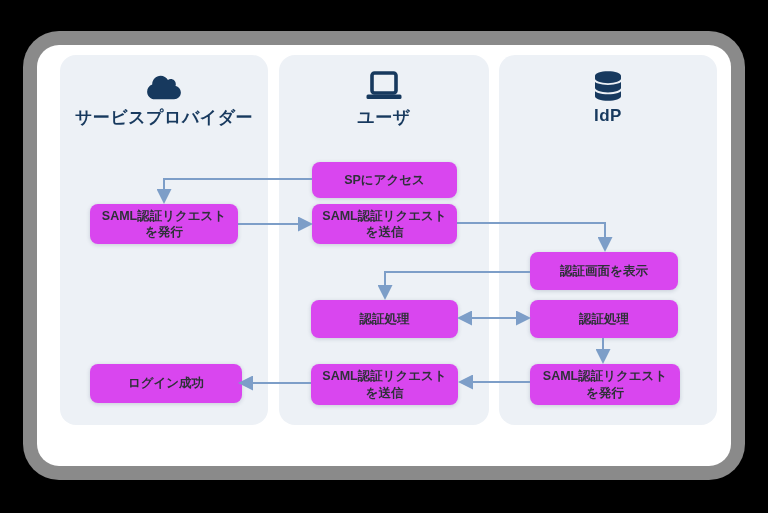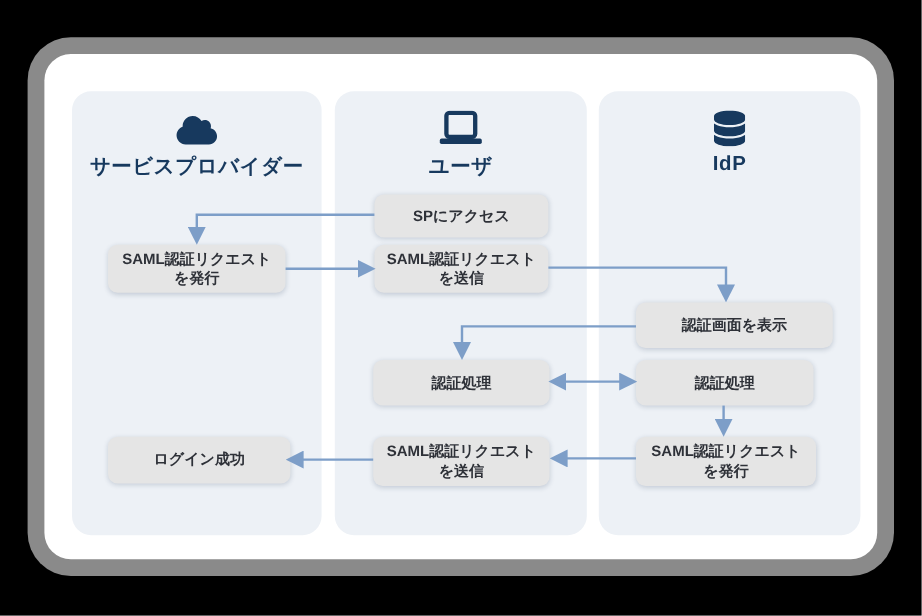--- a/index.html
+++ b/index.html
@@ -7,35 +7,35 @@
     width:768px;height:513px;position:relative;overflow:hidden;
     background:#000000;
     font-family:"Liberation Sans","DejaVu Sans",sans-serif;
   }
   .card{
     position:absolute;left:37px;top:45px;width:694px;height:421px;
     background:#ffffff;border-radius:22px;
     box-shadow:0 0 0 14px #8a8a8a, 0 0 4px 15px rgba(0,0,0,.35);
   }
   .lane{
-    position:absolute;top:76px;height:370px;background:#edf1f6;border-radius:16px;
+    position:absolute;top:55px;height:370px;background:#edf1f6;border-radius:16px;
   }
   .lane-sp{left:60px;width:208px;}
   .lane-user{left:279px;width:210px;}
   .lane-idp{left:499px;width:218px;}
   .lane-header{
     position:absolute;top:16px;left:0;right:0;
     display:flex;flex-direction:column;align-items:center;gap:5px;
   }
   .lane-icon{height:30px;display:flex;align-items:flex-end;justify-content:center;}
   .lane-title{
     font-size:17px;font-weight:bold;color:#17395e;letter-spacing:.5px;white-space:nowrap;
   }
   .node{
-    position:absolute;background:#e5e5e5;border-radius:8px;
+    position:absolute;background:#d946ef;border-radius:8px;
     box-shadow:0 1px 4px rgba(20,45,80,0.18);
     display:flex;align-items:center;justify-content:center;text-align:center;
     font-size:12.5px;font-weight:600;color:#2e3138;line-height:1.3;
     white-space:pre-line;
   }
   .edges{position:absolute;left:0;top:0;pointer-events:none;}
 </style>
 </head>
 <body>
 
@@ -73,21 +73,21 @@
     </div>
     <div class="lane-title">IdP</div>
   </div>
 </div>
 
 <div class="node" style="left:312px;top:162px;width:145px;height:36px;">SPにアクセス</div>
 <div class="node" style="left:90px;top:204px;width:148px;height:40px;">SAML認証リクエスト
 を発行</div>
 <div class="node" style="left:312px;top:204px;width:145px;height:40px;">SAML認証リクエスト
 を送信</div>
-<div class="node" style="left:530px;top:252px;width:164px;height:38px;">認証画面を表示</div>
+<div class="node" style="left:530px;top:252px;width:148px;height:38px;">認証画面を表示</div>
 <div class="node" style="left:311px;top:300px;width:147px;height:38px;">認証処理</div>
 <div class="node" style="left:530px;top:300px;width:148px;height:38px;">認証処理</div>
 <div class="node" style="left:90px;top:364px;width:152px;height:39px;">ログイン成功</div>
 <div class="node" style="left:311px;top:364px;width:147px;height:41px;">SAML認証リクエスト
 を送信</div>
 <div class="node" style="left:530px;top:364px;width:150px;height:41px;">SAML認証リクエスト
 を発行</div>
 
 <svg class="edges" width="768" height="513" viewBox="0 0 768 513">
   <defs>

